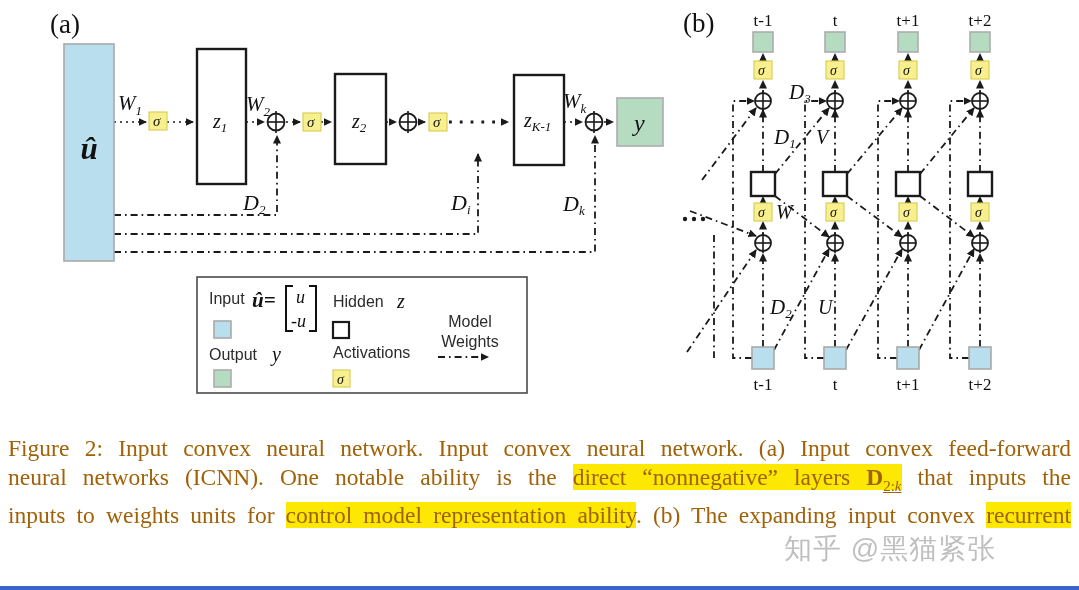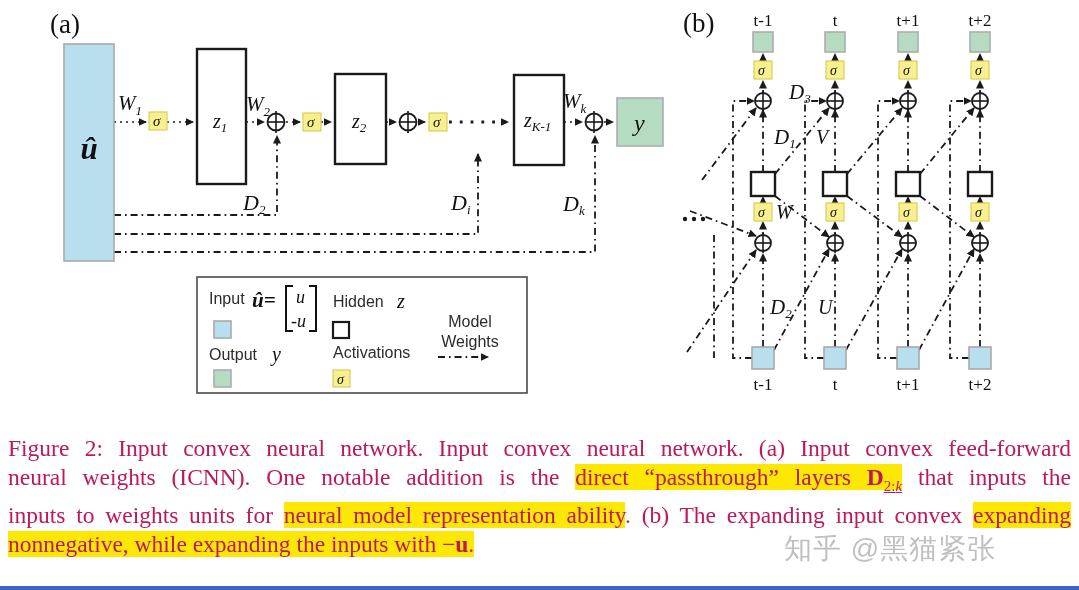--- a/index.html
+++ b/index.html
@@ -15,21 +15,21 @@
   .greenf{fill:#b5dcc1;stroke:#adadad;stroke-width:1.6;}
   .yellowf{fill:#f8ef8e;stroke:#d8ca52;stroke-width:1.1;}
   .math{font-family:"Liberation Serif",serif;font-style:italic;fill:#111;}
   .rm{font-family:"Liberation Serif",serif;font-style:normal;fill:#111;}
   .sans{font-family:"Liberation Sans",sans-serif;font-style:normal;fill:#2b2b2b;}
   .sub{font-size:13px;}
   .plus circle{fill:#fff;stroke:#1a1a1a;stroke-width:1.8;}
   .plus line{stroke:#1a1a1a;stroke-width:1.6;}
   
   .caption{position:absolute;left:8px;top:434px;width:1063px;
-           font-size:23.5px;line-height:29.2px;color:#be185d;}
+           font-size:23.5px;line-height:29.2px;color:#a16207;}
   .cap-line{text-align:justify;text-align-last:justify;}
   .cap-line.last{text-align:justify;text-align-last:left;}
   .hl{background:#fce803;}
   .caption sub{font-size:0.64em;text-decoration:underline;}
   .wm{position:absolute;left:784px;top:530px;width:260px;
       font-family:"Liberation Sans",sans-serif;font-size:28px;
       color:rgba(152,152,152,0.62);letter-spacing:1px;white-space:nowrap;}
   .bottombar{position:absolute;left:0;bottom:0;width:1079px;height:4px;background:#3d63c9;}
 </style>
 </head>
@@ -304,19 +304,18 @@
     <text class="math" x="816" y="144" font-size="20">V</text>
     <text class="math" x="776" y="219" font-size="20">W</text>
     <text class="math" x="770" y="314" font-size="21"><tspan>D</tspan><tspan class="sub" dy="4">2</tspan></text>
     <text class="math" x="818" y="314" font-size="20">U</text>
   </g>
 </svg>
 </div>
 
 <div class="caption">
   <div class="cap-line"><span>Figure 2: Input convex neural network. Input convex neural network. (a) Input convex feed-forward</span></div>
-  <div class="cap-line"><span>neural weights (ICNN). One notable addition is the </span><span class="hl"><span>direct “passthrough” layers </span><b>D</b><sub><span>2:</span><i>k</i></sub></span><span> that inputs the</span></div>
-  <div class="cap-line"><span>inputs to weights units for </span><span class="hl">neural model representation ability</span><span>. (b) The expanding input convex </span><span class="hl">expanding</span></div>
-  <div class="cap-line last"><span class="hl"><span>nonnegative, while expanding the inputs with −</span><b>u</b><span>.</span></span></div>
+  <div class="cap-line"><span>neural networks (ICNN). One notable ability is the </span><span class="hl"><span>direct “nonnegative” layers </span><b>D</b><sub><span>2:</span><i>k</i></sub></span><span> that inputs the</span></div>
+  <div class="cap-line"><span>inputs to weights units for </span><span class="hl">control model representation ability</span><span>. (b) The expanding input convex </span><span class="hl">recurrent</span></div>
 </div>
 
 <div class="wm">知乎 @黑猫紧张</div>
 <div class="bottombar"></div>
 
 </body></html>

